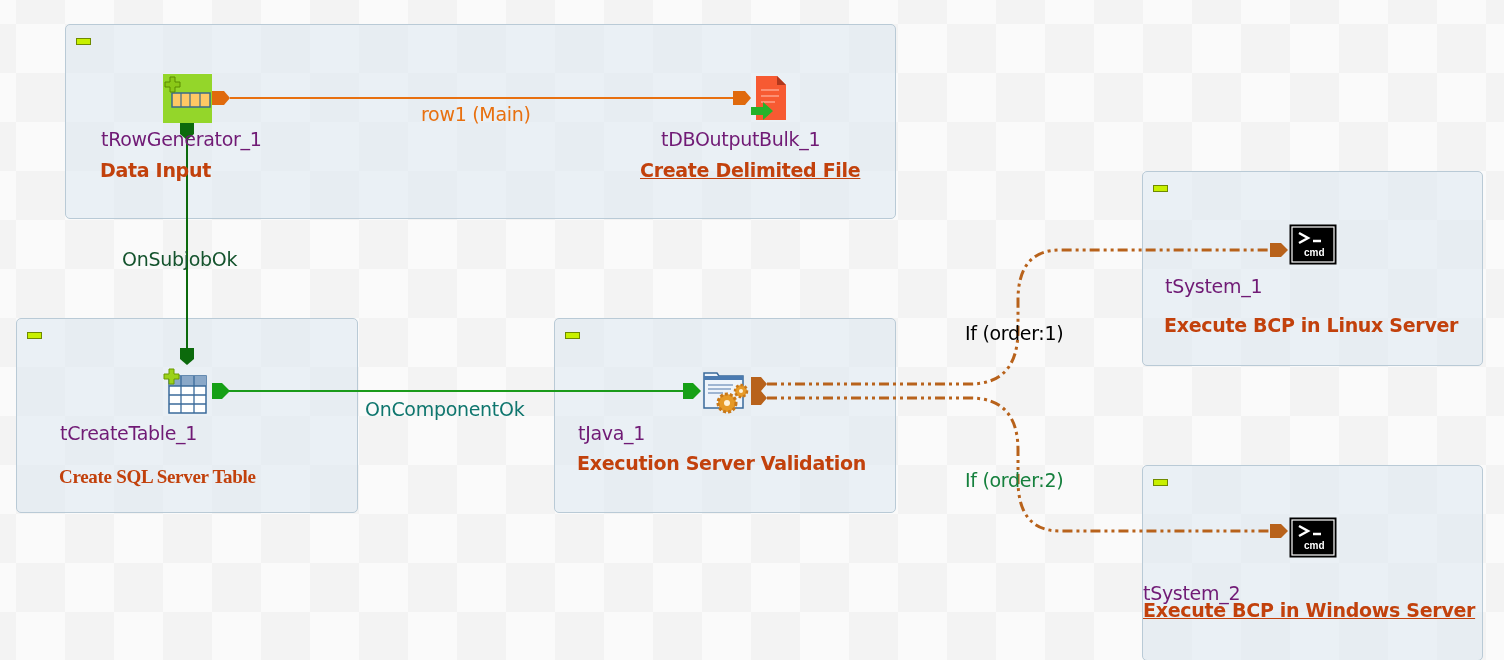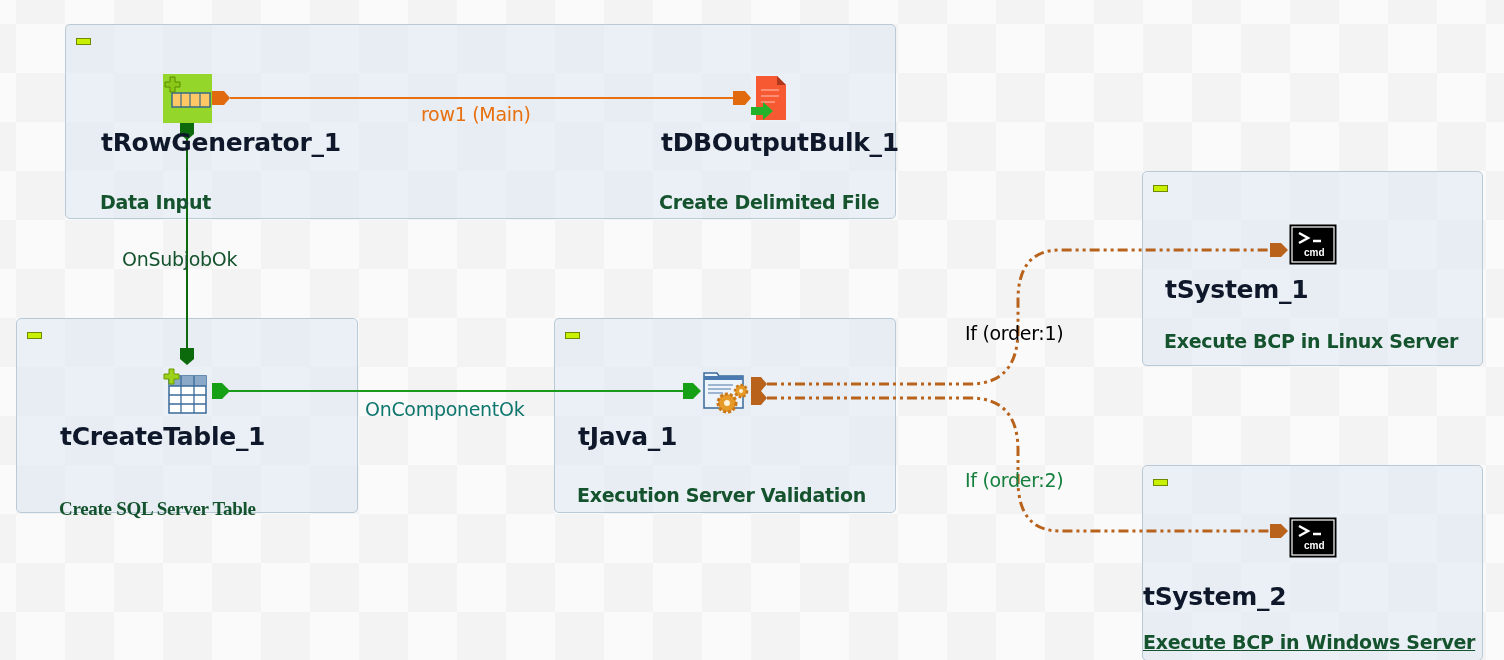--- a/index.html
+++ b/index.html
@@ -19,28 +19,26 @@
     border: 1px solid #b9cad6; border-radius: 5px;
     background: rgba(220, 232, 240, 0.55);
   }
   .collapse {
     position: absolute; left: 10px; top: 13px; width: 13px; height: 5px;
     background: #c8f000; border: 1px solid #6f8a00; box-sizing: content-box;
     cursor: pointer;
   }
   .comp { position: absolute; }
   .comp-name {
-    position: absolute; white-space: nowrap; font-size: 25px; color: #0f172a;
+    position: absolute; white-space: nowrap; font-size: 19px; color: #701a75;
     letter-spacing: -0.3px;
-    font-weight: bold;
   }
   .comp-label {
-    position: absolute; white-space: nowrap; font-size: 19px; font-weight: bold; color: #14532d;
+    position: absolute; white-space: nowrap; font-size: 19px; font-weight: bold; color: #c2410c;
     letter-spacing: -0.3px;
-    margin-top: 32px;
   }
   .icon { position: absolute; }
   .conn-label { position: absolute; white-space: nowrap; font-size: 19px; letter-spacing: -0.3px; }
   svg.links { position: absolute; left: 0; top: 0; pointer-events: none; }
 </style>
 </head>
 <body>
 
 <div class="canvas">
 
@@ -103,21 +101,21 @@
   <div class="comp">
     <svg class="icon" style="left:751px;top:74px;" width="40" height="48">
       <path d="M5,2 L26,2 L35,11 L35,46 L5,46 Z" fill="#f75a32"></path>
       <path d="M26,2 L26,11 L35,11 Z" fill="#b0381d"></path>
       <line x1="10" y1="16" x2="28" y2="16" stroke="#ffb49f" stroke-width="1.2"></line>
       <line x1="10" y1="22" x2="28" y2="22" stroke="#ffb49f" stroke-width="1.2"></line>
       <line x1="10" y1="28" x2="24" y2="28" stroke="#ffb49f" stroke-width="1.2"></line>
       <path d="M0,33 L12,33 L12,28 L22,37 L12,46 L12,41 L0,41 Z" fill="#24b22a"></path>
     </svg>
     <span class="comp-name" style="left:661px;top:128px;">tDBOutputBulk_1</span>
-    <span class="comp-label" style="left:659px;top:159px;">Create Delimited File</span>
+    <span class="comp-label" style="left:640px;top:159px;text-decoration:underline;">Create Delimited File</span>
   </div>
 
   <div class="comp">
     <svg class="icon" style="left:163px;top:367px;" width="45" height="48">
       <rect x="6" y="9" width="37" height="37" fill="#ffffff" stroke="#3a6a9a" stroke-width="1.5"></rect>
       <rect x="6" y="9" width="37" height="10" fill="#8aa8c8"></rect>
       <line x1="18" y1="9" x2="18" y2="46" stroke="#3a6a9a" stroke-width="1.3"></line>
       <line x1="31" y1="9" x2="31" y2="46" stroke="#3a6a9a" stroke-width="1.3"></line>
       <line x1="6" y1="19" x2="43" y2="19" stroke="#3a6a9a" stroke-width="1.3"></line>
       <line x1="6" y1="28" x2="43" y2="28" stroke="#3a6a9a" stroke-width="1.3"></line>
@@ -146,21 +144,21 @@
 
   <div class="comp">
     <svg class="icon" style="left:1289px;top:224px;" width="49" height="42">
       <rect x="0.5" y="0.5" width="47" height="40" fill="#000"></rect>
       <rect x="3" y="3" width="42" height="35" fill="none" stroke="#ffffff" stroke-width="1.2"></rect>
       <path d="M10,9 L19,14 L10,19" fill="none" stroke="#fff" stroke-width="2.5"></path>
       <line x1="24" y1="17" x2="32" y2="17" stroke="#fff" stroke-width="2.5"></line>
       <text x="15" y="32" font-size="10" font-weight="bold" fill="#fff" font-family="Liberation Sans, sans-serif">cmd</text>
     </svg>
     <span class="comp-name" style="left:1165px;top:275px;">tSystem_1</span>
-    <span class="comp-label" style="left:1164px;top:298px;">Execute BCP in Linux Server</span>
+    <span class="comp-label" style="left:1164px;top:314px;">Execute BCP in Linux Server</span>
   </div>
 
   <div class="comp">
     <svg class="icon" style="left:1289px;top:517px;" width="49" height="42">
       <rect x="0.5" y="0.5" width="47" height="40" fill="#000"></rect>
       <rect x="3" y="3" width="42" height="35" fill="none" stroke="#ffffff" stroke-width="1.2"></rect>
       <path d="M10,9 L19,14 L10,19" fill="none" stroke="#fff" stroke-width="2.5"></path>
       <line x1="24" y1="17" x2="32" y2="17" stroke="#fff" stroke-width="2.5"></line>
       <text x="15" y="32" font-size="10" font-weight="bold" fill="#fff" font-family="Liberation Sans, sans-serif">cmd</text>
     </svg>

